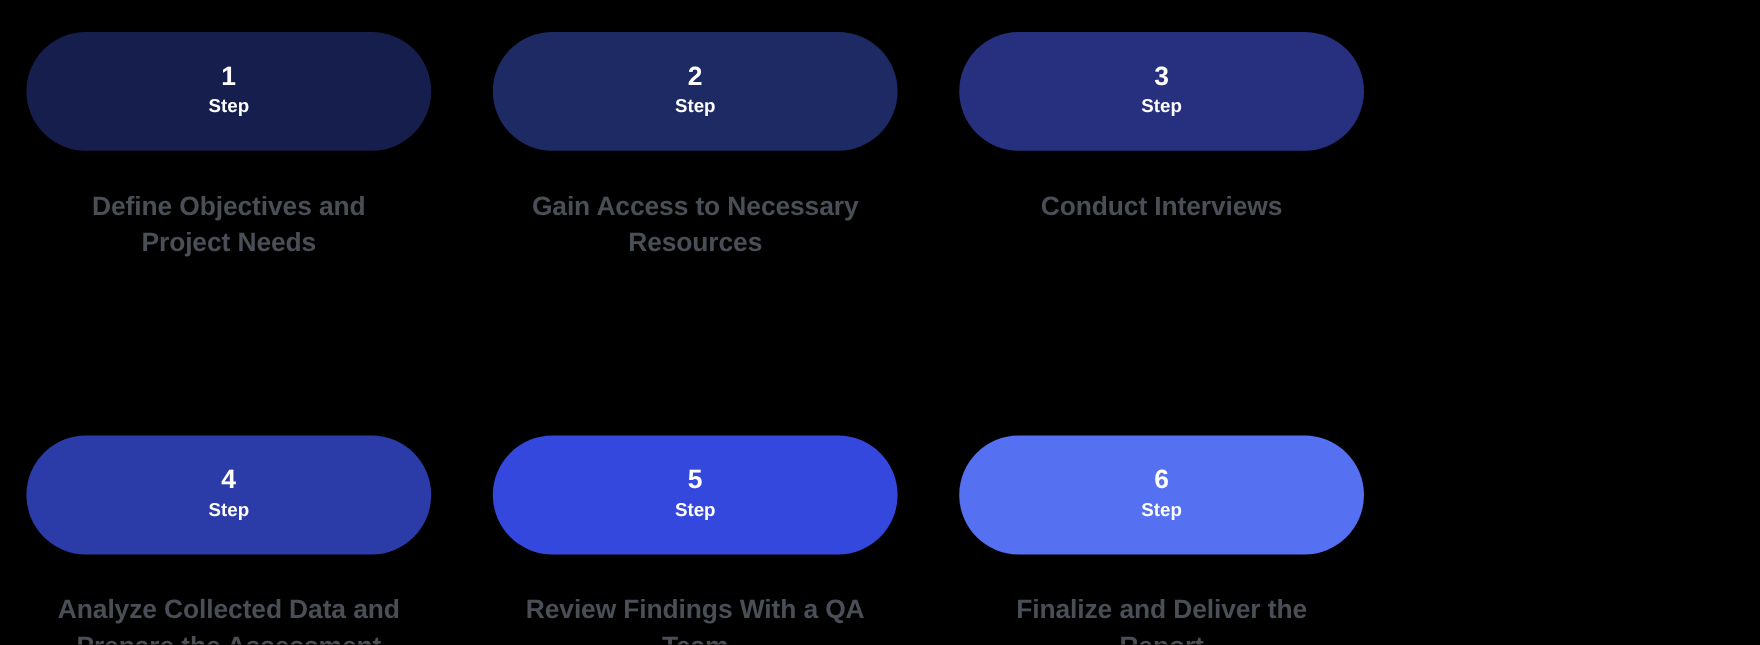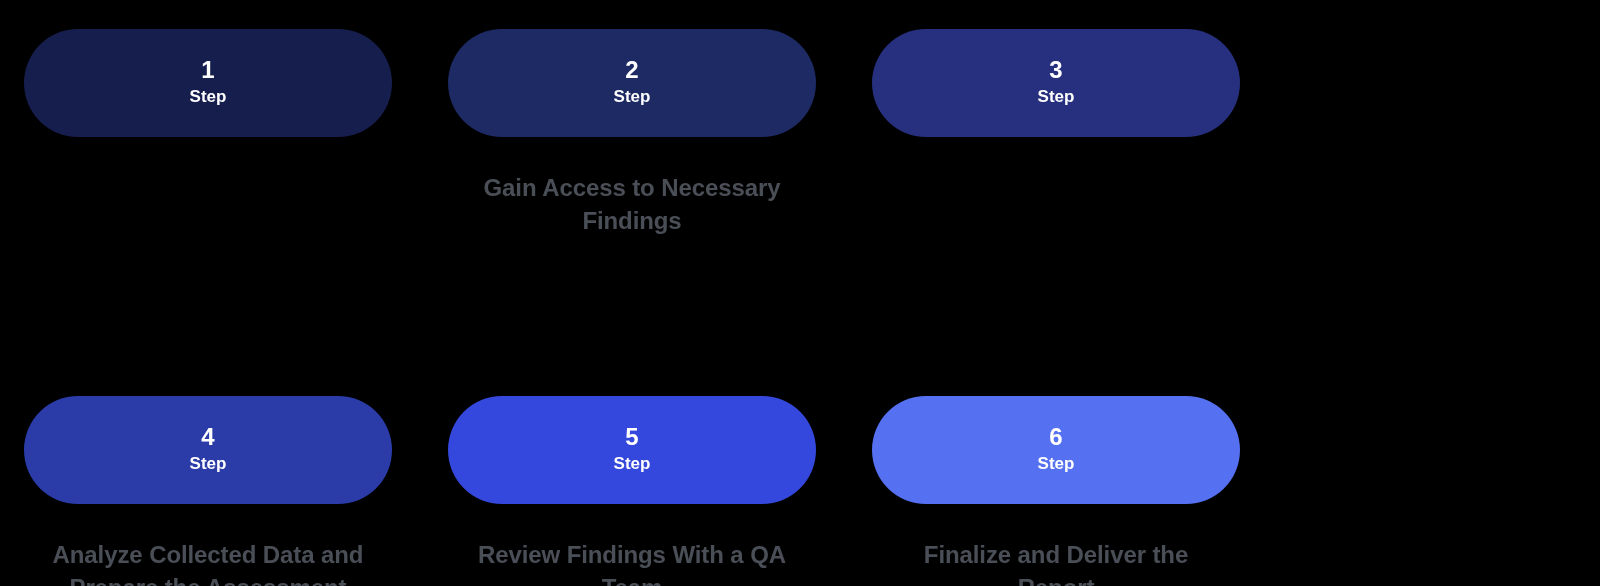--- a/index.html
+++ b/index.html
@@ -86,36 +86,39 @@
 <body style="background: rgb(0, 0, 0);">
 
 <div class="board">
   <div class="steps-grid">
 
     <div class="step-cell row-1">
       <div class="step-pill" style="background: rgb(22, 30, 77);">
         <div class="step-number">1</div>
         <div class="step-word">Step</div>
       </div>
+      <div class="step-caption" style="color: rgb(74, 79, 87);">Define Objectives and
+Project Needs</div>
     </div>
 
     <div class="step-cell row-1">
       <div class="step-pill" style="background: rgb(29, 42, 99);">
         <div class="step-number">2</div>
         <div class="step-word">Step</div>
       </div>
       <div class="step-caption" style="color: rgb(74, 79, 87);">Gain Access to Necessary
-Findings</div>
+Resources</div>
     </div>
 
     <div class="step-cell row-1">
       <div class="step-pill" style="background: rgb(38, 48, 126);">
         <div class="step-number">3</div>
         <div class="step-word">Step</div>
       </div>
+      <div class="step-caption" style="color: rgb(74, 79, 87);">Conduct Interviews</div>
     </div>
 
     <div class="step-cell row-1"></div>
 
     <div class="step-cell row-2">
       <div class="step-pill" style="background: rgb(43, 60, 168);">
         <div class="step-number">4</div>
         <div class="step-word">Step</div>
       </div>
       <div class="step-caption" style="color: rgb(74, 79, 87);">Analyze Collected Data and

